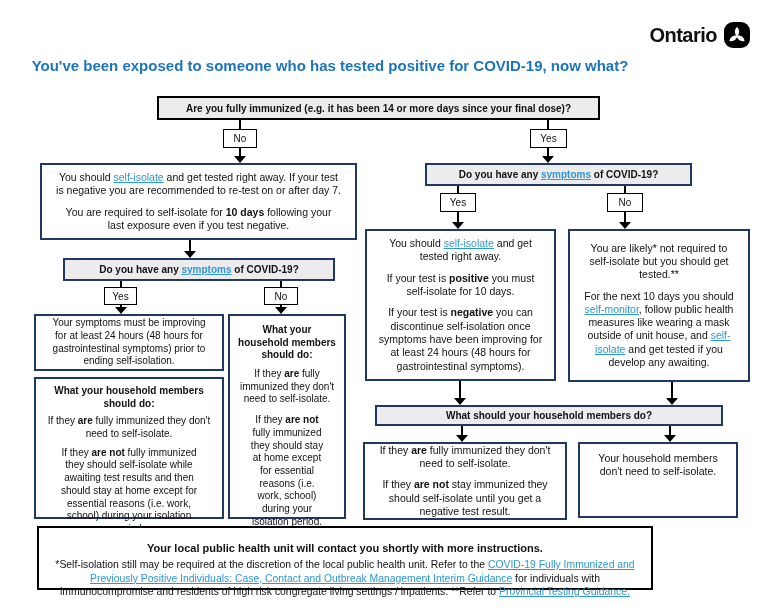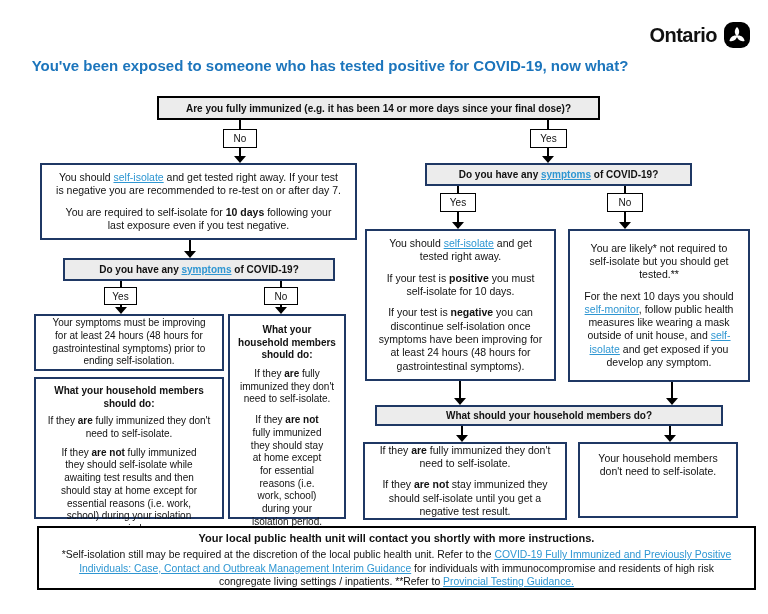--- a/index.html
+++ b/index.html
@@ -139,21 +139,21 @@
   <div class="ah" style="left:619px;top:222px;"></div>
 
   <div class="box navy vcenter fs105" style="left:365px;top:229px;width:191px;height:152px;padding:2px 2px;">
     <p><span>You should </span><a class="lnk">self-isolate</a><span> and get tested right away.</span></p>
     <p><span>If your test is </span><span class="bold">positive</span><span> you must self-isolate for 10 days.</span></p>
     <p><span>If your test is </span><span class="bold">negative</span><span> you can discontinue self-isolation once symptoms have been improving for at least 24 hours (48 hours for gastrointestinal symptoms).</span></p>
   </div>
 
   <div class="box navy vcenter fs105" style="left:568px;top:229px;width:182px;height:153px;padding:2px 2px;">
     <p>You are likely* not required to self-isolate but you should get tested.**</p>
-    <p><span>For the next 10 days you should </span><a class="lnk">self-monitor</a><span>, follow public health measures like wearing a mask outside of unit house, and </span><a class="lnk">self-isolate</a><span> and get exposed if you develop any symptom.</span></p>
+    <p><span>For the next 10 days you should </span><a class="lnk">self-monitor</a><span>, follow public health measures like wearing a mask outside of unit house, and </span><a class="lnk">self-isolate</a><span> and get tested if you develop any awaiting.</span></p>
   </div>
 
   <div class="vline" style="left:459px;top:381px;height:17px;"></div>
   <div class="ah" style="left:454px;top:398px;"></div>
   <div class="vline" style="left:671px;top:382px;height:16px;"></div>
   <div class="ah" style="left:666px;top:398px;"></div>
 
   <div class="box navy qfill fs11" style="left:375px;top:405px;width:348px;height:21px;">
     <span>What should your household members do?</span>
   </div>
@@ -165,18 +165,18 @@
 
   <div class="box navy vcenter fs105" style="left:363px;top:442px;width:204px;height:78px;padding:2px 4px;">
     <p><span>If they </span><span class="bold">are</span><span> fully immunized they don't need to self-isolate.</span></p>
     <p><span>If they </span><span class="bold">are not</span><span> stay immunized they should self-isolate until you get a negative test result.</span></p>
   </div>
 
   <div class="box navy fs105" style="left:578px;top:442px;width:160px;height:76px;padding:8px 6px;">
     <p style="margin:0;">Your household members don't need to self-isolate.</p>
   </div>
 
-  <div class="box blackb" style="left:37px;top:526px;width:719px;height:64px;padding:2px 10px;border-width:2px;">
+  <div class="box blackb" style="left:37px;top:526px;width:616px;height:64px;padding:12px 10px;border-width:2px;">
     <div class="footer-head">Your local public health unit will contact you shortly with more instructions.</div>
     <div class="footer-body"><span>*Self-isolation still may be required at the discretion of the local public health unit. Refer to the </span><a class="lnk">COVID-19 Fully Immunized and Previously Positive Individuals: Case, Contact and Outbreak Management Interim Guidance</a><span> for individuals with immunocompromise and residents of high risk congregate living settings / inpatients. **Refer to </span><a class="lnk">Provincial Testing Guidance.</a></div>
   </div>
 
 </div>
 
 </body></html>

